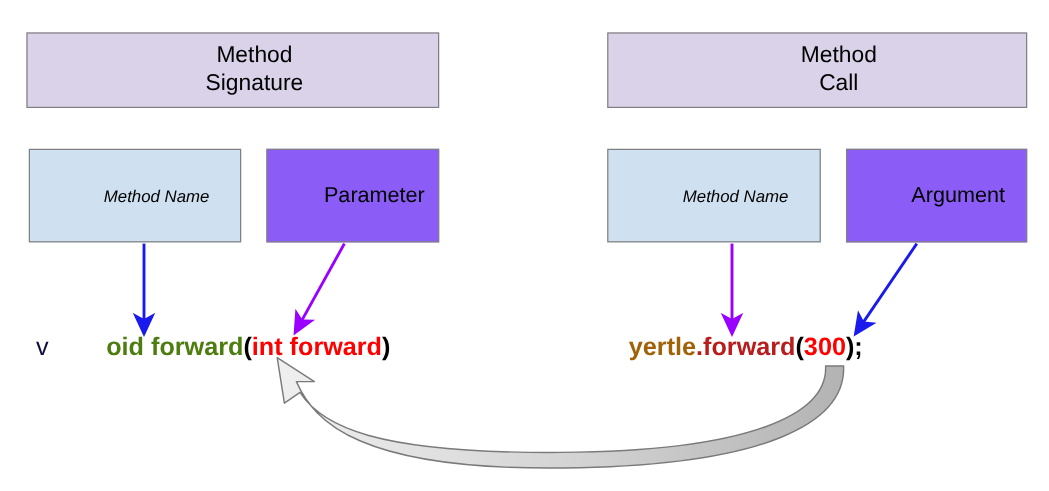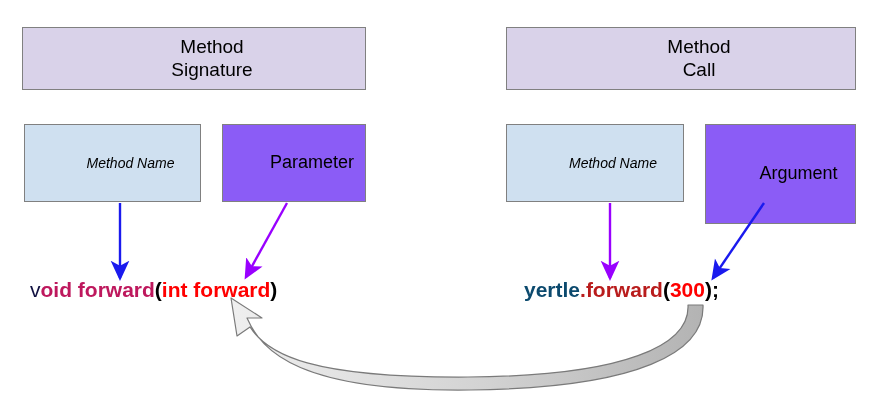--- a/index.html
+++ b/index.html
@@ -46,41 +46,41 @@
     background: #8b5cf6;
     font-size: 18px;
     text-align: right;
   }
 
   #sig-header   { left: 22px;  top: 27px;  width: 344px; height: 63px; }
   #call-header  { left: 506px; top: 27px;  width: 350px; height: 63px; }
   #sig-name     { left: 24px;  top: 124px; width: 177px; height: 78px; }
   #sig-param    { left: 222px; top: 124px; width: 144px; height: 78px; }
   #call-name    { left: 506px; top: 124px; width: 178px; height: 78px; }
-  #call-arg     { left: 705px; top: 124px; width: 151px; height: 100px; }
+  #call-arg     { left: 705px; top: 124px; width: 151px; height: 78px; }
 
   
   .code {
     position: absolute;
     font-family: "Liberation Sans", sans-serif;
     font-size: 21px;
     font-weight: bold;
     white-space: pre;
     color: #000000;
     user-select: none;
   }
   #code-signature { left: 30px;  top: 278px; }
   #code-call      { left: 524px; top: 278px; }
 
   .tok-plain   { color: #101040; font-weight: normal; }
-  .tok-keyword { color: #be185d; }
+  .tok-keyword { color: #4d7c0f; margin-left: 48px; }
   .tok-method  { color: #b91c1c; }
   .tok-type    { color: #ff0000; }
   .tok-punct   { color: #000000; }
-  .tok-object  { color: #0c4a6e; margin-top: 12px; }
+  .tok-object  { color: #a16207; margin-top: 12px; }
   .tok-number  { color: #ff0000; }
 
   
   #overlay {
     position: absolute;
     left: 0;
     top: 0;
     width: 874px;
     height: 409px;
     pointer-events: none;

